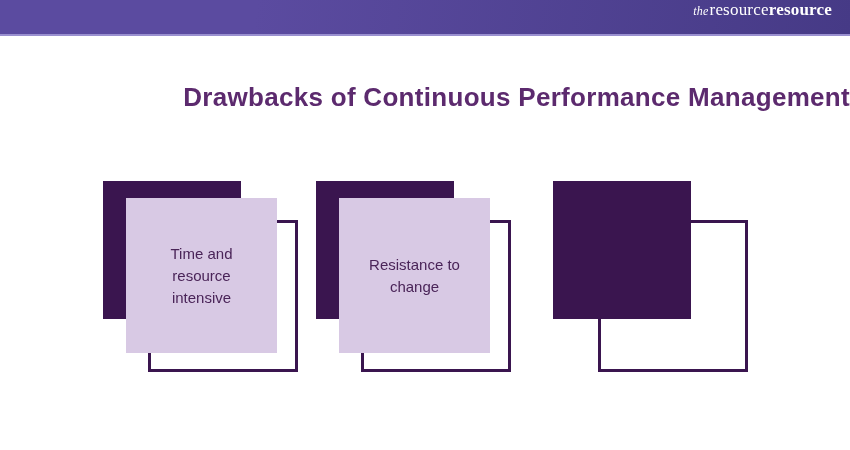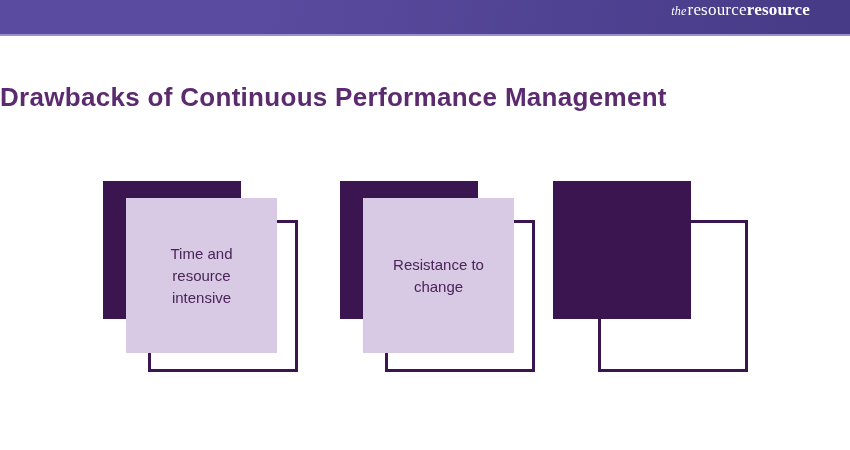--- a/index.html
+++ b/index.html
@@ -21,21 +21,21 @@
     width: 850px;
     height: 36px;
     background: linear-gradient(100deg,
       var(--header-left, #5b4ba0) 0%,
       var(--header-left, #5b4ba0) 30%,
       var(--header-right, #463a86) 100%);
     border-bottom: 2px solid var(--header-edge, #9a90d0);
   }
   .logo {
     position: absolute;
-    right: 40px;
+    right: 18px;
     top: 0;
     height: 20px;
     display: flex;
     align-items: center;
     color: #ffffff;
     font-family: "Liberation Serif", serif;
     font-size: 17px;
     letter-spacing: 0.2px;
     white-space: nowrap;
   }
@@ -47,36 +47,36 @@
     padding-top: 3px;
   }
   .logo .logo-academy { font-weight: bold; }
 
   
   .page-title {
     position: absolute;
     top: 82px;
     left: 0;
     width: 850px;
-    text-align: left;
+    text-align: right;
     font-size: 26px;
     font-weight: bold;
     letter-spacing: 0.3px;
     color: var(--title, #5c2a6e);
   }
 
   
   .card-group {
     position: absolute;
     top: 181px;
     width: 195px;
     height: 191px;
   }
   .card-group.pos-1 { left: 103px; }
-  .card-group.pos-2 { left: 340px; }
+  .card-group.pos-2 { left: 316px; }
   .card-group.pos-3 { left: 553px; }
 
   .back-dark-square {
     position: absolute;
     left: 0; top: 0;
     width: 138px; height: 138px;
     background: var(--dark-square, #3a154f);
     z-index: 1;
   }
   .outline-square {

